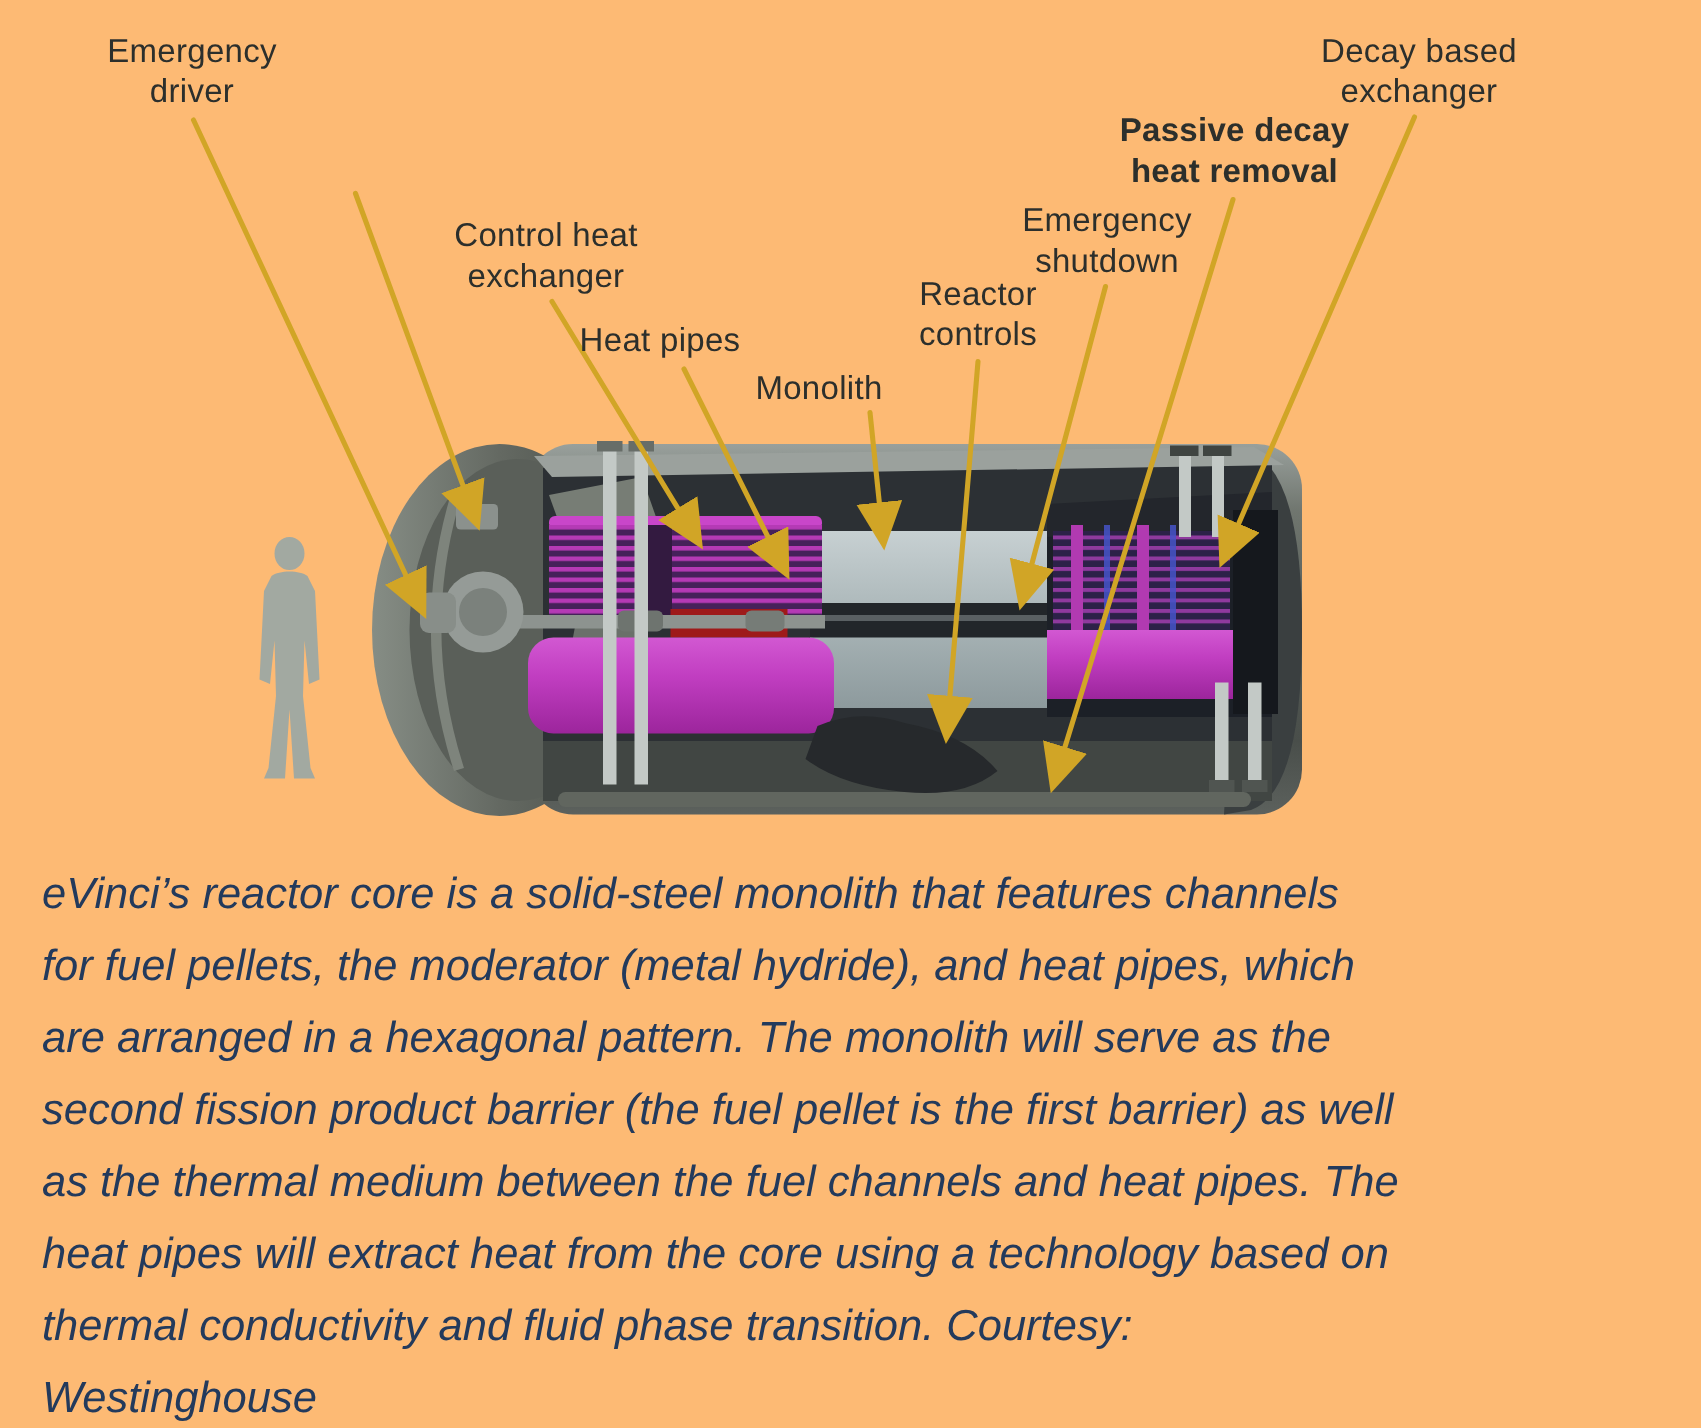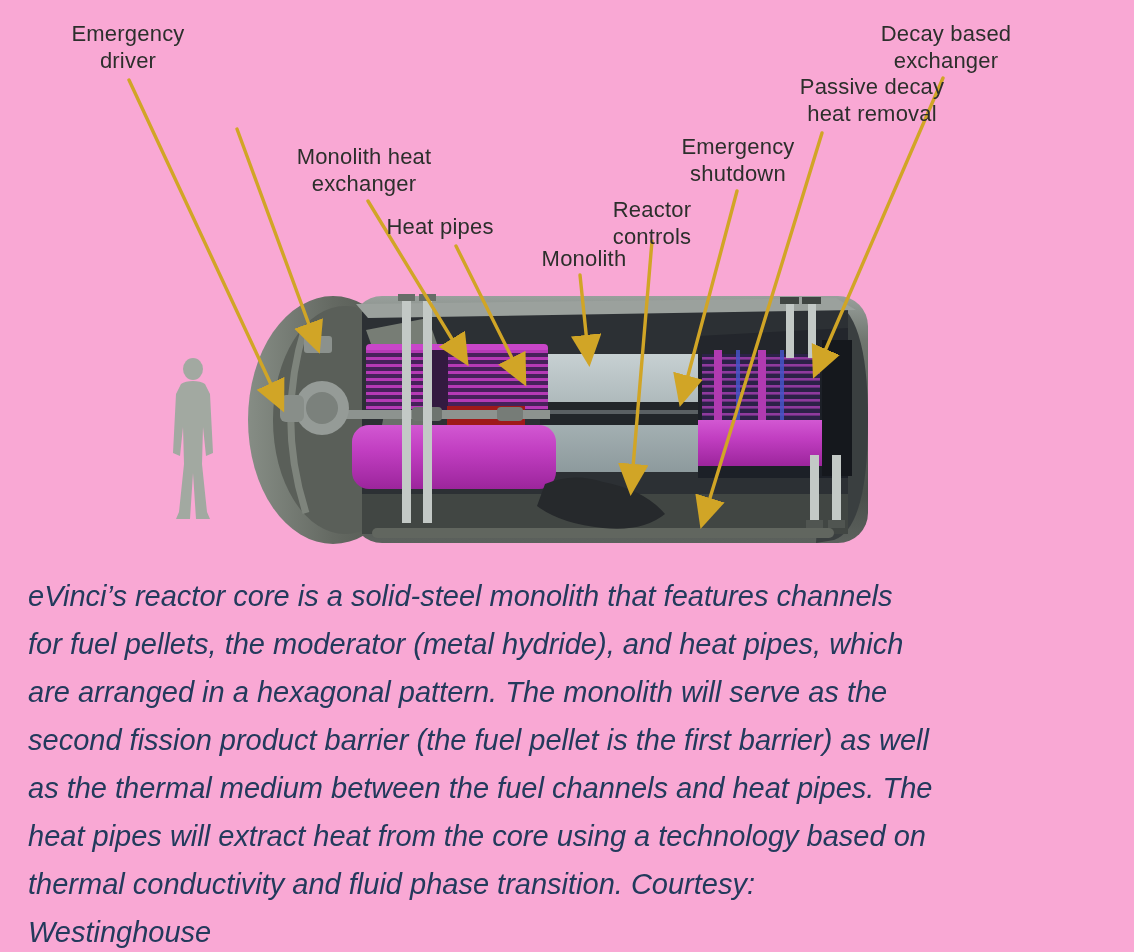--- a/index.html
+++ b/index.html
@@ -1,17 +1,17 @@
 <!DOCTYPE html>
 <html><head>
 <meta charset="utf-8">
 <style>
   html,body{margin:0;padding:0;background:#ffffff;}
   body{width:1134px;height:952px;font-family:"Liberation Sans",sans-serif;overflow:hidden;}
-  .page{position:relative;width:1134px;height:952px;background:#f9a8d4;}
+  .page{position:relative;width:1134px;height:952px;background:#fdba74;}
   .diagram{position:relative;width:1134px;height:562px;}
   .diagram svg{position:absolute;left:0;top:0;}
   .callout{
     position:absolute;
     transform:translateX(-50%);
     text-align:center;
     font-size:22px;
     line-height:27px;
     font-weight:400;
     color:#2c2f2c;
@@ -157,29 +157,29 @@
         <line x1="580" y1="275" x2="589" y2="362" marker-end="url(#ah)"></line>
         <line x1="652" y1="241" x2="631" y2="491" marker-end="url(#ah)"></line>
         <line x1="737" y1="191" x2="681" y2="402" marker-end="url(#ah)"></line>
         <line x1="822" y1="133" x2="702" y2="524" marker-end="url(#ah)"></line>
         <line x1="943" y1="78" x2="815" y2="374" marker-end="url(#ah)"></line>
       </g>
     </svg>
 
     <div class="callout" style="left:128px;top:20px;">Emergency
 driver</div>
-    <div class="callout" style="left:364px;top:143px;">Monolith heat
+    <div class="callout" style="left:364px;top:143px;">Control heat
 exchanger</div>
     <div class="callout" style="left:440px;top:213px;">Heat pipes</div>
-    <div class="callout" style="left:584px;top:245px;">Monolith</div>
-    <div class="callout" style="left:652px;top:182px;margin-top:14px;">Reactor
+    <div class="callout" style="left:546px;top:245px;">Monolith</div>
+    <div class="callout" style="left:652px;top:182px;">Reactor
 controls</div>
     <div class="callout" style="left:738px;top:133px;">Emergency
 shutdown</div>
-    <div class="callout" style="left:872px;top:73px;">Passive decay
+    <div class="callout" style="left:823px;top:73px;font-weight:bold;">Passive decay
 heat removal</div>
     <div class="callout" style="left:946px;top:20px;">Decay based
 exchanger</div>
   </div>
 
   <p class="caption">eVinci’s reactor core is a solid-steel monolith that features channels
 for fuel pellets, the moderator (metal hydride), and heat pipes, which
 are arranged in a hexagonal pattern. The monolith will serve as the
 second fission product barrier (the fuel pellet is the first barrier) as well
 as the thermal medium between the fuel channels and heat pipes. The

